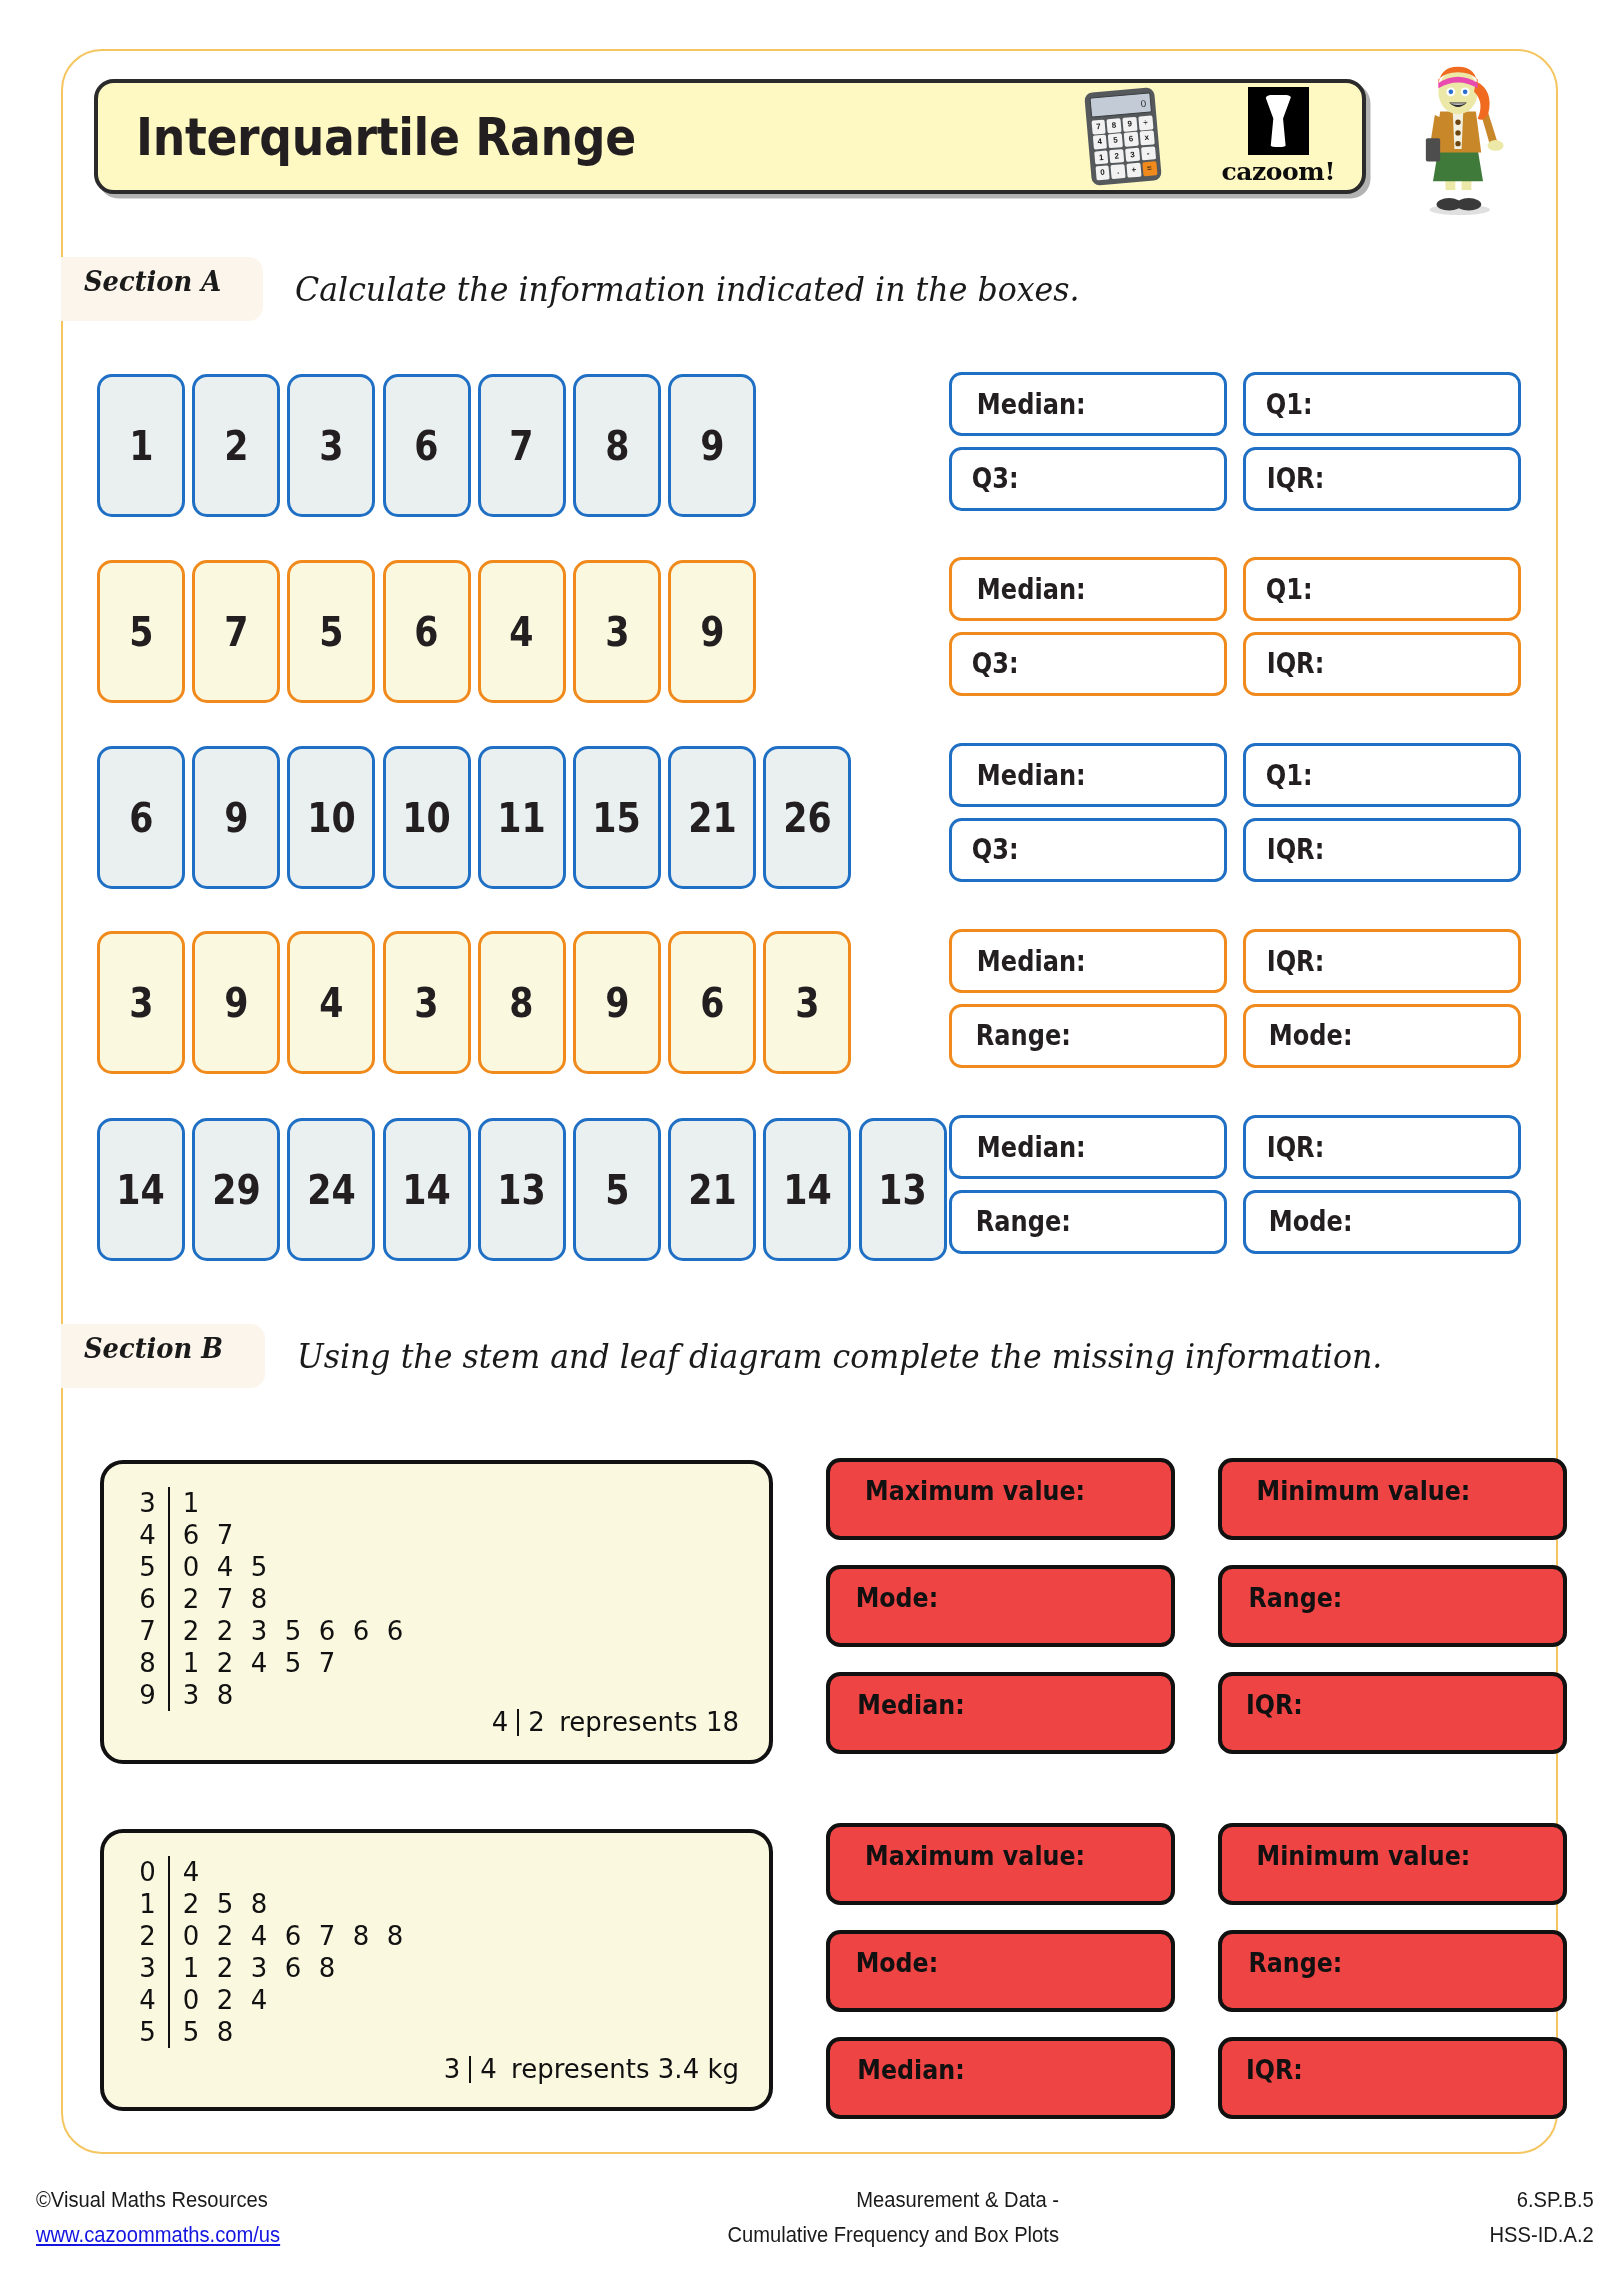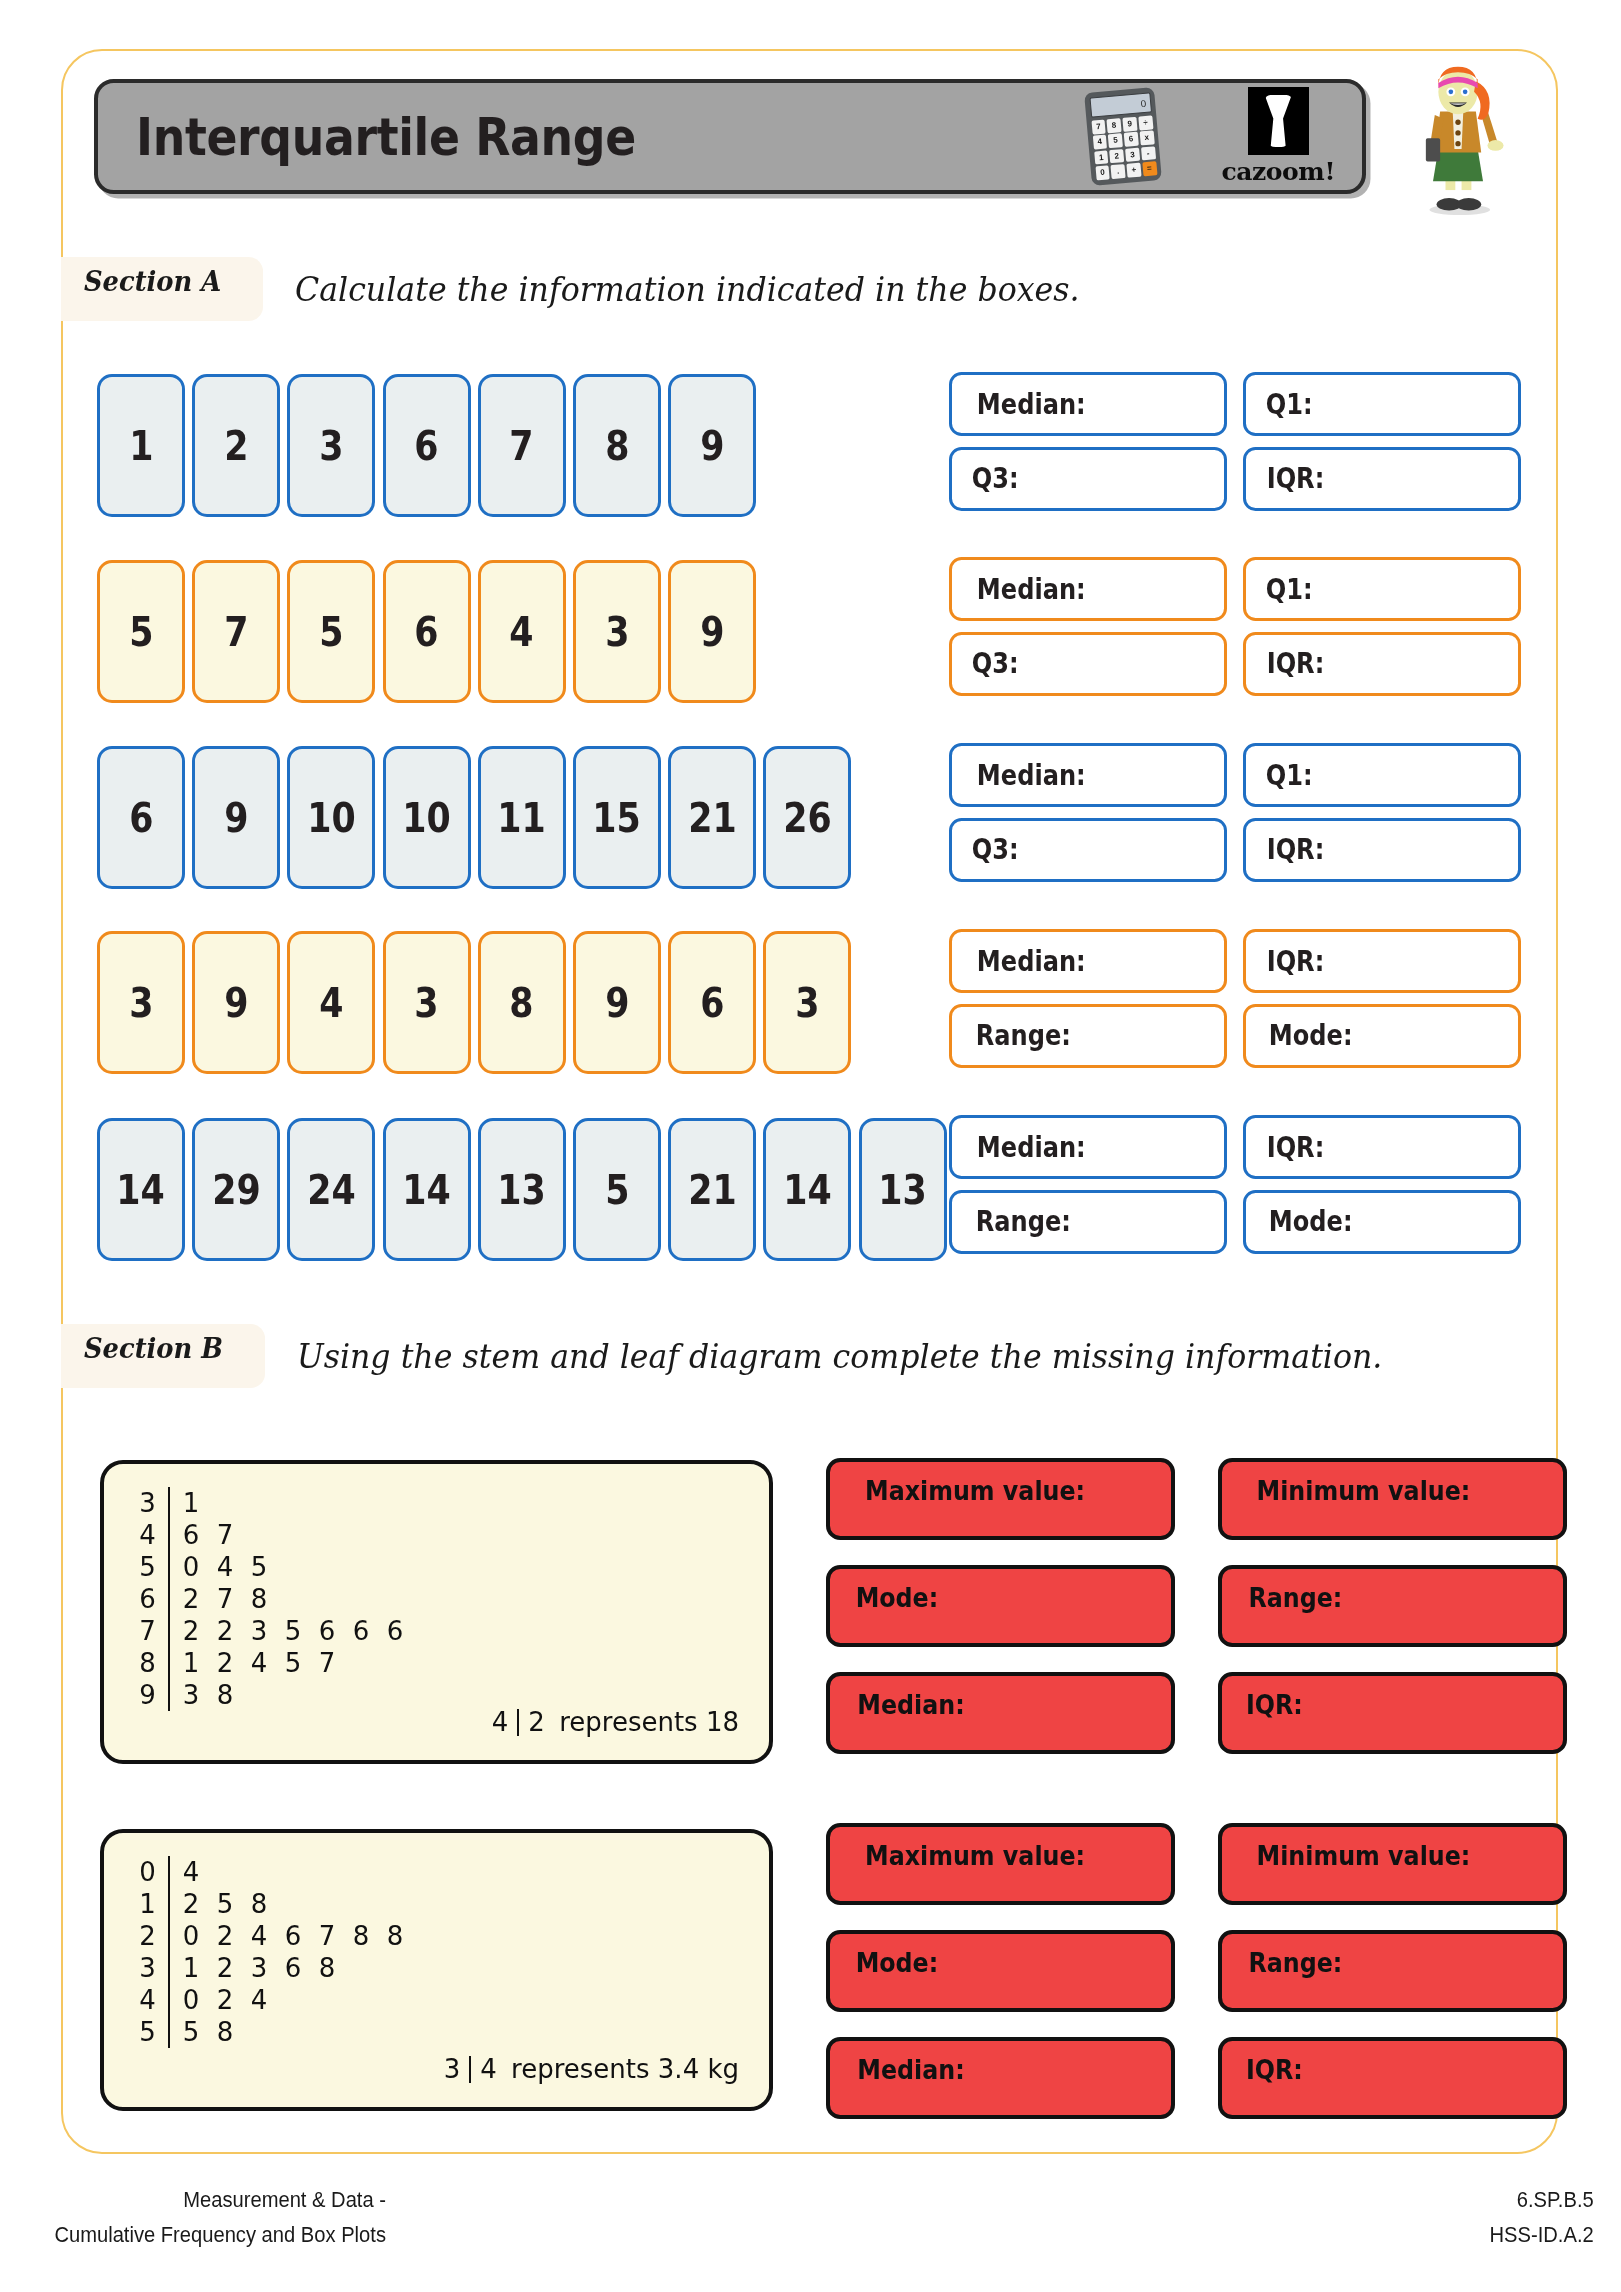--- a/index.html
+++ b/index.html
@@ -28,21 +28,21 @@
     box-sizing: border-box;
   }
 
   
   .header {
     position: absolute;
     left: 94px;
     top: 79px;
     width: 1272px;
     height: 115px;
-    background: #a3a3a3;
+    background: #fef9c3;
     border: 4.5px solid #2b2b2b;
     border-radius: 19.7px;
     box-sizing: border-box;
     box-shadow: 4.5px 4.5px 0 rgba(0,0,0,0.30);
     display: flex;
     align-items: center;
   }
   .worksheet-title {
     font-family: "DejaVu Sans", sans-serif;
     font-weight: bold;
@@ -777,20 +777,24 @@
 <div class="sb-grid" style="left:826px; top:1823px;">
   <div class="sb-box"><span>Maximum value:</span></div>
   <div class="sb-box"><span>Minimum value:</span></div>
   <div class="sb-box"><span>Mode:</span></div>
   <div class="sb-box"><span>Range:</span></div>
   <div class="sb-box"><span>Median:</span></div>
   <div class="sb-box"><span>IQR:</span></div>
 </div>
 
 <div class="footer">
+  <div class="footer-col">
+    <div>©Visual Maths Resources</div>
+    <div class="footer-link">www.cazoommaths.com/us</div>
+  </div>
   <div class="footer-col center">
     <div>Measurement &amp; Data -</div>
     <div>Cumulative Frequency and Box Plots</div>
   </div>
   <div class="footer-col right">
     <div>6.SP.B.5</div>
     <div>HSS-ID.A.2</div>
   </div>
 </div>
 

